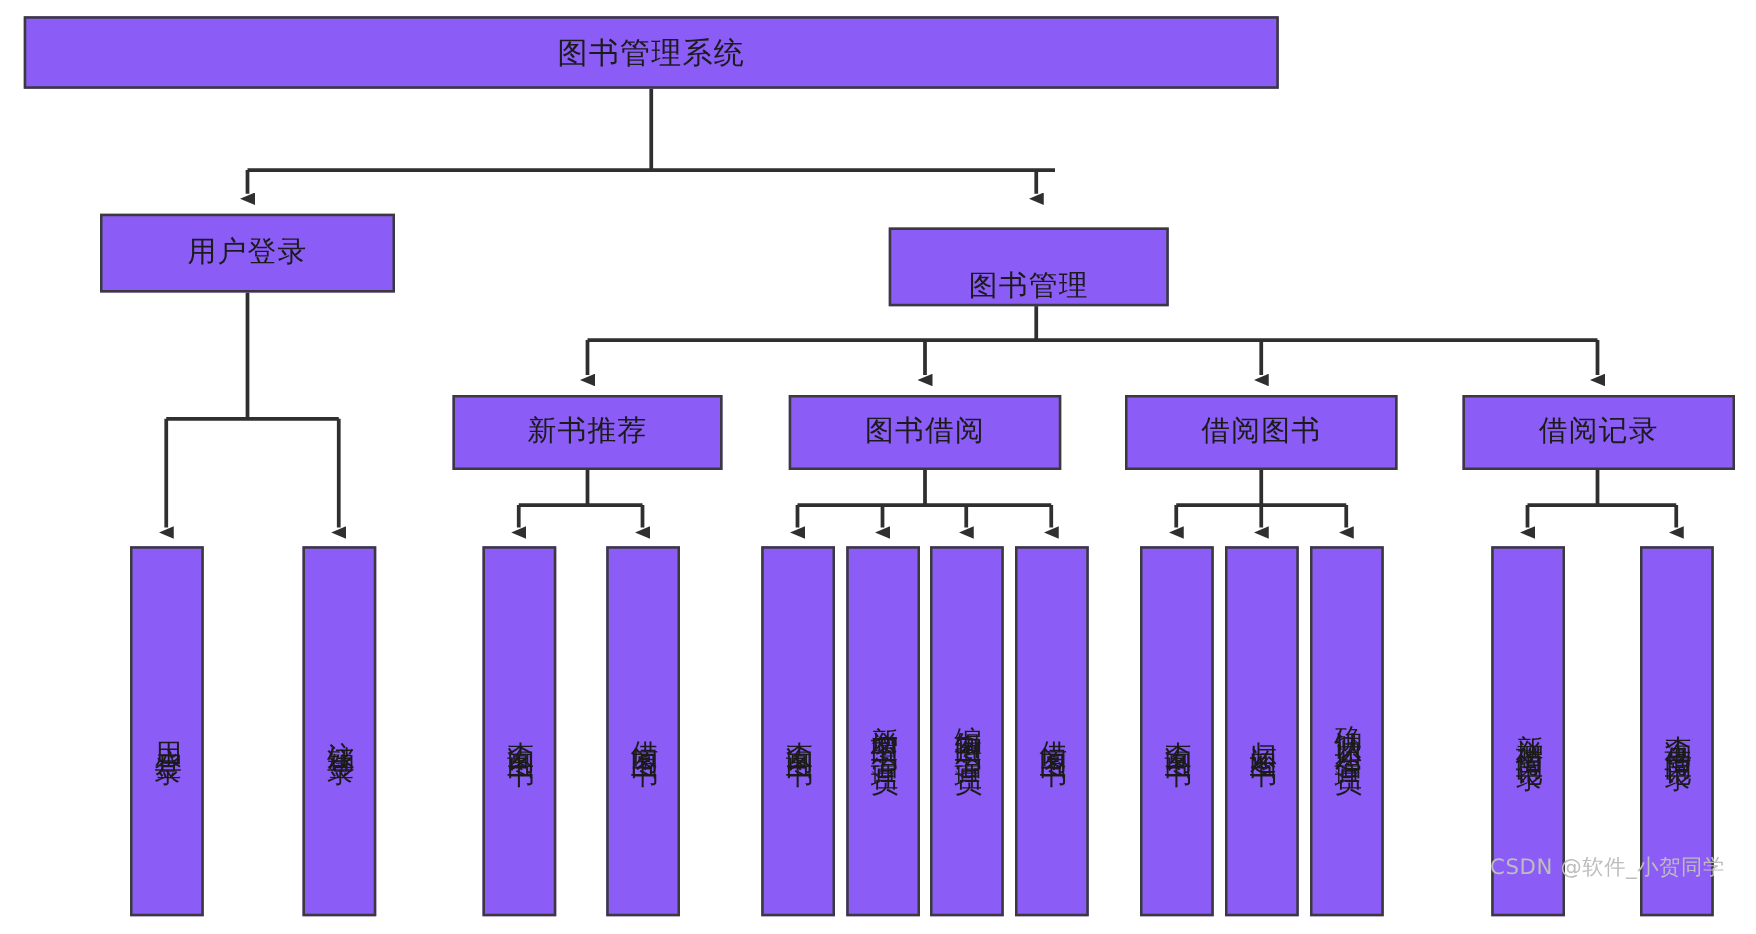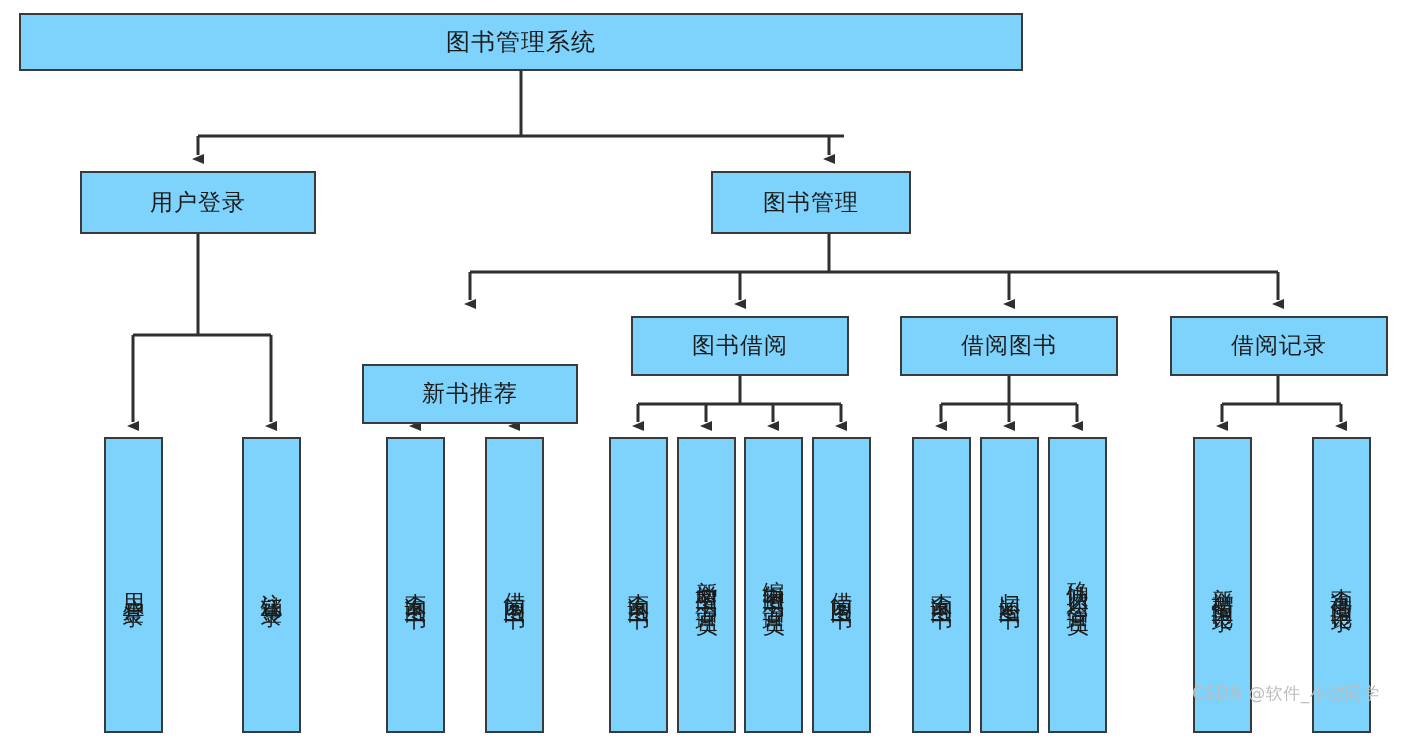--- a/index.html
+++ b/index.html
@@ -22,21 +22,21 @@
     position: absolute;
     left: 0;
     top: 0;
     width: 1405px;
     height: 747px;
     pointer-events: none;
   }
   .node {
     position: absolute;
     box-sizing: border-box;
-    background: #7dd3fc;
+    background: #8b5cf6;
     border: 2px solid #3a3a3a;
     display: flex;
     align-items: center;
     justify-content: center;
     color: #1b1b1b;
     z-index: 2;
   }
   .node .label {
     display: block;
     text-align: center;
@@ -132,25 +132,25 @@
   </svg>
 
   <div class="node horiz root" style="left:19px; top:13px; width:1004px; height:58px;">
     <span class="label">图书管理系统</span>
   </div>
 
   <div class="node horiz" style="left:80px; top:171px; width:236px; height:63px;">
     <span class="label">用户登录</span>
   </div>
 
-  <div class="node horiz" style="left:711px; top:171px; width:200px; height:63px;">
+  <div class="node horiz" style="left:711px; top:182px; width:224px; height:63px;align-items:flex-end;">
     <span class="label">图书管理</span>
   </div>
 
-  <div class="node horiz" style="left:362px; top:316px; width:216px; height:60px;margin-top:48px;">
+  <div class="node horiz" style="left:362px; top:316px; width:216px; height:60px;">
     <span class="label">新书推荐</span>
   </div>
 
   <div class="node horiz" style="left:631px; top:316px; width:218px; height:60px;">
     <span class="label">图书借阅</span>
   </div>
 
   <div class="node horiz" style="left:900px; top:316px; width:218px; height:60px;">
     <span class="label">借阅图书</span>
   </div>

